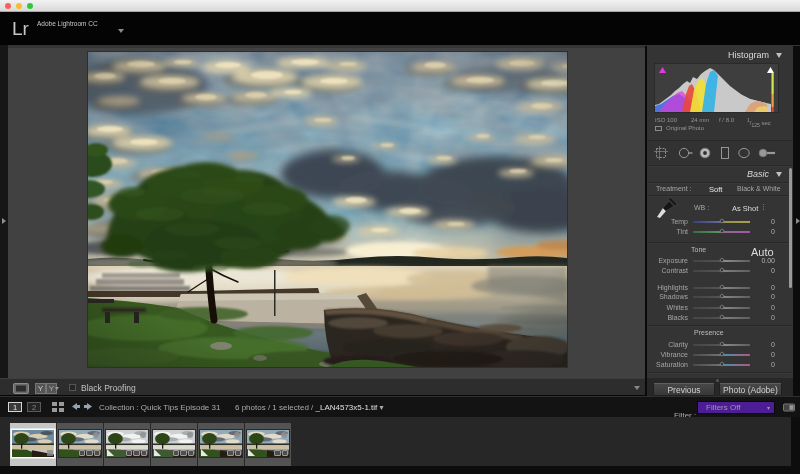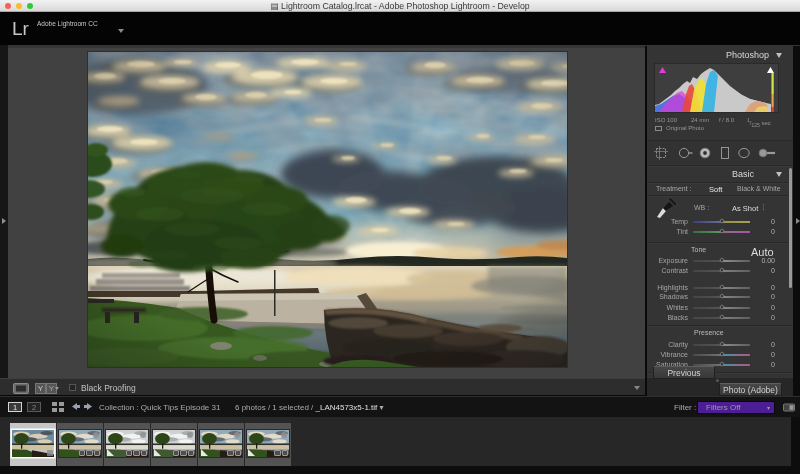--- a/index.html
+++ b/index.html
@@ -37,21 +37,20 @@
 #filmstrip { position:absolute; left:0; top:417px; width:791px; height:49px; background:#272727; }
 #fsbottom { position:absolute; left:0; top:466px; width:800px; height:8px; background:#0d0d0d; }
 #fsright { position:absolute; left:791px; top:417px; width:9px; height:49px; background:#0d0d0d; }
 </style>
 </head>
 <body>
 <div id="titlebar">
   <div class="light" style="left:5px;background:#f95f57;"></div>
   <div class="light" style="left:16px;background:#fbbd2e;"></div>
   <div class="light" style="left:27px;background:#30c83b;"></div>
-  <div id="titletext">▤ Lightroom Catalog.lrcat - Adobe Photoshop Lightroom - Develop</div>
 </div>
 <div id="appheader">
   <div id="lr">Lr</div>
   <div id="alcc">Adobe Lightroom CC</div>
   <div id="hdrtri"></div>
 </div>
 <div id="content">
   <div style="position:absolute;left:8px;top:0;width:792px;height:3px;background:#353535;"></div>
   <div id="leftstrip"></div>
   <div id="leftarrow"></div>
@@ -405,21 +404,21 @@
   <ellipse cx="4" cy="112" rx="20" ry="13" fill="#2c4b1c"></ellipse>
   <ellipse cx="1" cy="137" rx="16" ry="9" fill="#315425"></ellipse>
   <ellipse cx="8" cy="98" rx="12" ry="7" fill="#33531f"></ellipse>
   <ellipse cx="3" cy="160" rx="13" ry="8" fill="#2d4e1e"></ellipse>
 </g>
 <rect width="479" height="315" fill="url(#vig)"></rect>
 </svg>
 </div>
 </div>
 <div id="rpanel">
-    <div class="hdr" style="right:31px;top:4px;">Photoshop</div>
+    <div class="hdr" style="right:31px;top:4px;">Histogram</div>
 <div class="tri" style="right:18px;top:7px;"></div>
 <div style="position:absolute;left:7px;top:17px;width:125px;height:50px;background:#3e3e3e;border:1px solid #2a2a2a;">
 <svg width="123" height="48" viewBox="0 0 123 48" style="display:block">
 <path d="M0,48 L0,41 L4,40 L8,37 L12,34 L16,31 L20,27 L24,24 L28,20 L32,17 L35,19 L38,13 L42,15 L46,10 L50,7 L55,4 L59,6 L63,10 L67,14 L71,18 L75,22 L79,25 L83,28 L87,31 L91,33 L95,35 L99,36 L103,37 L107,38 L111,39 L116,40 L116,48 Z" fill="#c9c9c9"></path>
 <path d="M0,48 L0,42 L6,40 L12,36 L18,32 L24,30 L30,34 L36,40 L42,45 L45,48 Z" fill="#3f6ce0" opacity="0.9"></path>
 <path d="M4,48 L10,40 L16,34 L22,29 L27,27 L32,32 L38,40 L44,46 L46,48 Z" fill="#d93ad9" opacity="0.7"></path>
 <path d="M27,48 L31,30 L34,22 L37,20 L40,26 L43,34 L46,48 Z" fill="#e8473a" opacity="0.9"></path>
 <path d="M35,48 L39,26 L43,17 L47,14 L51,20 L55,30 L58,48 Z" fill="#f0e03a" opacity="0.92"></path>
 <path d="M47,48 L51,20 L55,8 L59,6 L63,12 L67,22 L71,32 L75,42 L77,48 Z" fill="#35b2e8" opacity="0.92"></path>
 <path d="M59,48 L63,11 L67,15 L73,21 L79,26 L87,31 L95,35 L103,37 L111,39 L113,48 Z" fill="#c9c9c9"></path>
@@ -449,21 +448,21 @@
 <circle cx="58" cy="12" r="4.8" fill="#b8b8b8" stroke="#808080"></circle>
           <circle cx="58" cy="12" r="1.9" fill="#2e2e2e" stroke="none"></circle>
 <rect x="74.5" y="6.5" width="7" height="11"></rect>
 <ellipse cx="97" cy="12" rx="5.2" ry="4.6"></ellipse>
 <circle cx="116" cy="12" r="3.8" fill="#999" stroke="#777"></circle>
           <path d="M120,12 l8,0" stroke="#999" stroke-width="2.2"></path>
 </g>
       </svg>
     </div>
 <div class="sepl" style="top:119px;"></div>
-<div class="hdr" style="right:46px;top:123px;">Basic</div>
+<div class="hdr" style="right:31px;top:123px;font-style:italic;">Basic</div>
 <div class="tri" style="right:18px;top:126px;"></div>
 <div class="sepl" style="top:136px;"></div>
 <div class="lbl" style="left:9px;top:139px;">Treatment :</div>
 <div style="position:absolute;left:62px;top:139px;font-size:7.5px;color:#e8e8e8;">Soft</div>
 <div class="lbl" style="left:90px;top:139px;">Black &amp; White</div>
 <div class="sepl" style="top:149px;"></div>
 <svg class="abs" style="left:8px;top:151px;" width="24" height="22" viewBox="0 0 24 22">
 <path d="M2,20 L8,11 L11,14 L5,21 Z" fill="#dcdcdc"></path>
 <path d="M8,11 L14,4 L19,9 L11,14 Z" fill="#151515" stroke="#4a4a4a" stroke-width="0.6"></path>
 <path d="M13,2.5 L15.5,0 L22.5,7 L20,9.5 Z" fill="#1c1c1c" stroke="#555" stroke-width="0.6"></path>
@@ -560,21 +559,21 @@
   <div class="lbl" style="right:112px;top:315px;">Saturation</div>
   <div class="trk" style="left:46px;top:318px;">
       <div style="position:absolute;left:0;top:0;width:29px;height:2px;background:linear-gradient(90deg,#4a4a4a,#737373)"></div>
       <div style="position:absolute;left:29px;top:0;width:28px;height:2px;background:linear-gradient(90deg,#4792ad,#b25580)"></div>
     </div>
   <div class="knob" style="left:73px;top:316px;"></div>
   <div class="val" style="left:104px;top:315px;">0</div>
 <div class="sepl" style="top:326px;"></div>
 <div style="position:absolute;left:0;top:332px;width:146px;height:18px;background:#272727;"></div>
 <div style="position:absolute;left:69px;top:333px;width:3px;height:3px;background:#555;border-radius:50%;"></div>
-<div class="btn" style="left:6px;top:320px;width:62px;height:13px;line-height:12px;">Previous</div>
+<div class="btn" style="left:6px;top:337px;width:62px;height:13px;line-height:12px;">Previous</div>
 <div class="btn" style="left:72px;top:337px;width:63px;height:13px;line-height:12px;">Photo (Adobe)</div>
 <div style="position:absolute;left:146px;top:0;width:9px;height:350px;background:#0c0c0c;"></div>
 <div style="position:absolute;left:142px;top:122px;width:3px;height:120px;background:#9a9a9a;border-radius:2px;"></div>
 <div style="position:absolute;left:149px;top:172px;width:0;height:0;border-top:3px solid transparent;border-bottom:3px solid transparent;border-left:4px solid #8a8a8a;"></div>
   </div>
 <div id="toolbar">
 <svg class="abs" style="left:13px;top:4px;" width="16" height="11" viewBox="0 0 16 11">
 <rect x="0.5" y="0.5" width="15" height="10" rx="1" fill="#6a6a6a" stroke="#8a8a8a"></rect>
 <rect x="3" y="2.5" width="10" height="6" fill="#2c2c2c"></rect>
     </svg>
@@ -599,21 +598,21 @@
         <rect x="0" y="6" width="5" height="4"></rect>
         <rect x="7" y="6" width="5" height="4"></rect>
       </g>
     </svg>
 <svg class="abs" style="left:69px;top:5px;" width="26" height="9" viewBox="0 0 26 9">
 <path d="M8,1 L3,4.5 L8,8 L8,6 L11,6 L11,3 L8,3 Z" fill="#98a2ac"></path>
 <path d="M18,1 L23,4.5 L18,8 L18,6 L15,6 L15,3 L18,3 Z" fill="#98a2ac"></path>
     </svg>
 <div class="abs t" style="left:99px;">Collection : Quick Tips Episode 31</div>
 <div class="abs t" style="left:235px;">6 photos / 1 selected / <b style="color:#e0e0e0;font-weight:normal">_LAN4573x5-1.tif</b> ▾</div>
-<div class="abs t" style="left:674px;">Filter :</div>
+<div class="abs t" style="left:674px;margin-top:8px;">Filter :</div>
 <div class="abs" style="left:697px;top:4px;width:78px;height:13px;background:#4c1d95;border:1px solid #090909;color:#9a9a9a;font-size:8px;line-height:12px;padding-left:8px;">Filters Off <span style="float:right;margin-right:4px;font-size:6px;">▾</span></div>
 <svg class="abs" style="left:783px;top:5px;" width="12" height="11" viewBox="0 0 12 11">
 <rect x="0.5" y="2" width="11" height="7" rx="1" fill="#444" stroke="#777"></rect>
 <rect x="6.5" y="3.2" width="4" height="4.6" fill="#999"></rect>
     </svg>
 </div>
 <div id="filmstrip">
     <div style="position:absolute;left:10px;top:6px;width:46px;height:44px;background:#c6c6c6;">
 <div style="position:absolute;left:2px;top:7px;width:42px;height:27px;box-shadow:0 0 0 1.5px #fff;">
 <svg width="42" height="27" viewBox="0 0 40 26" preserveAspectRatio="none" style="display:block">

